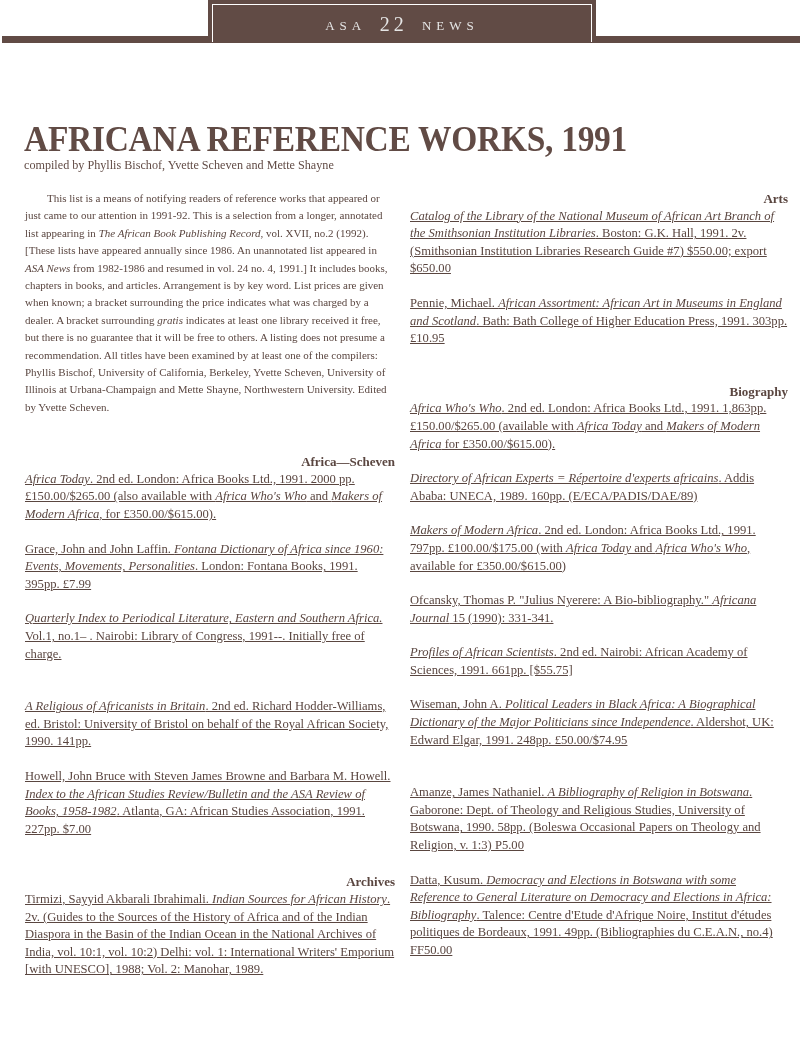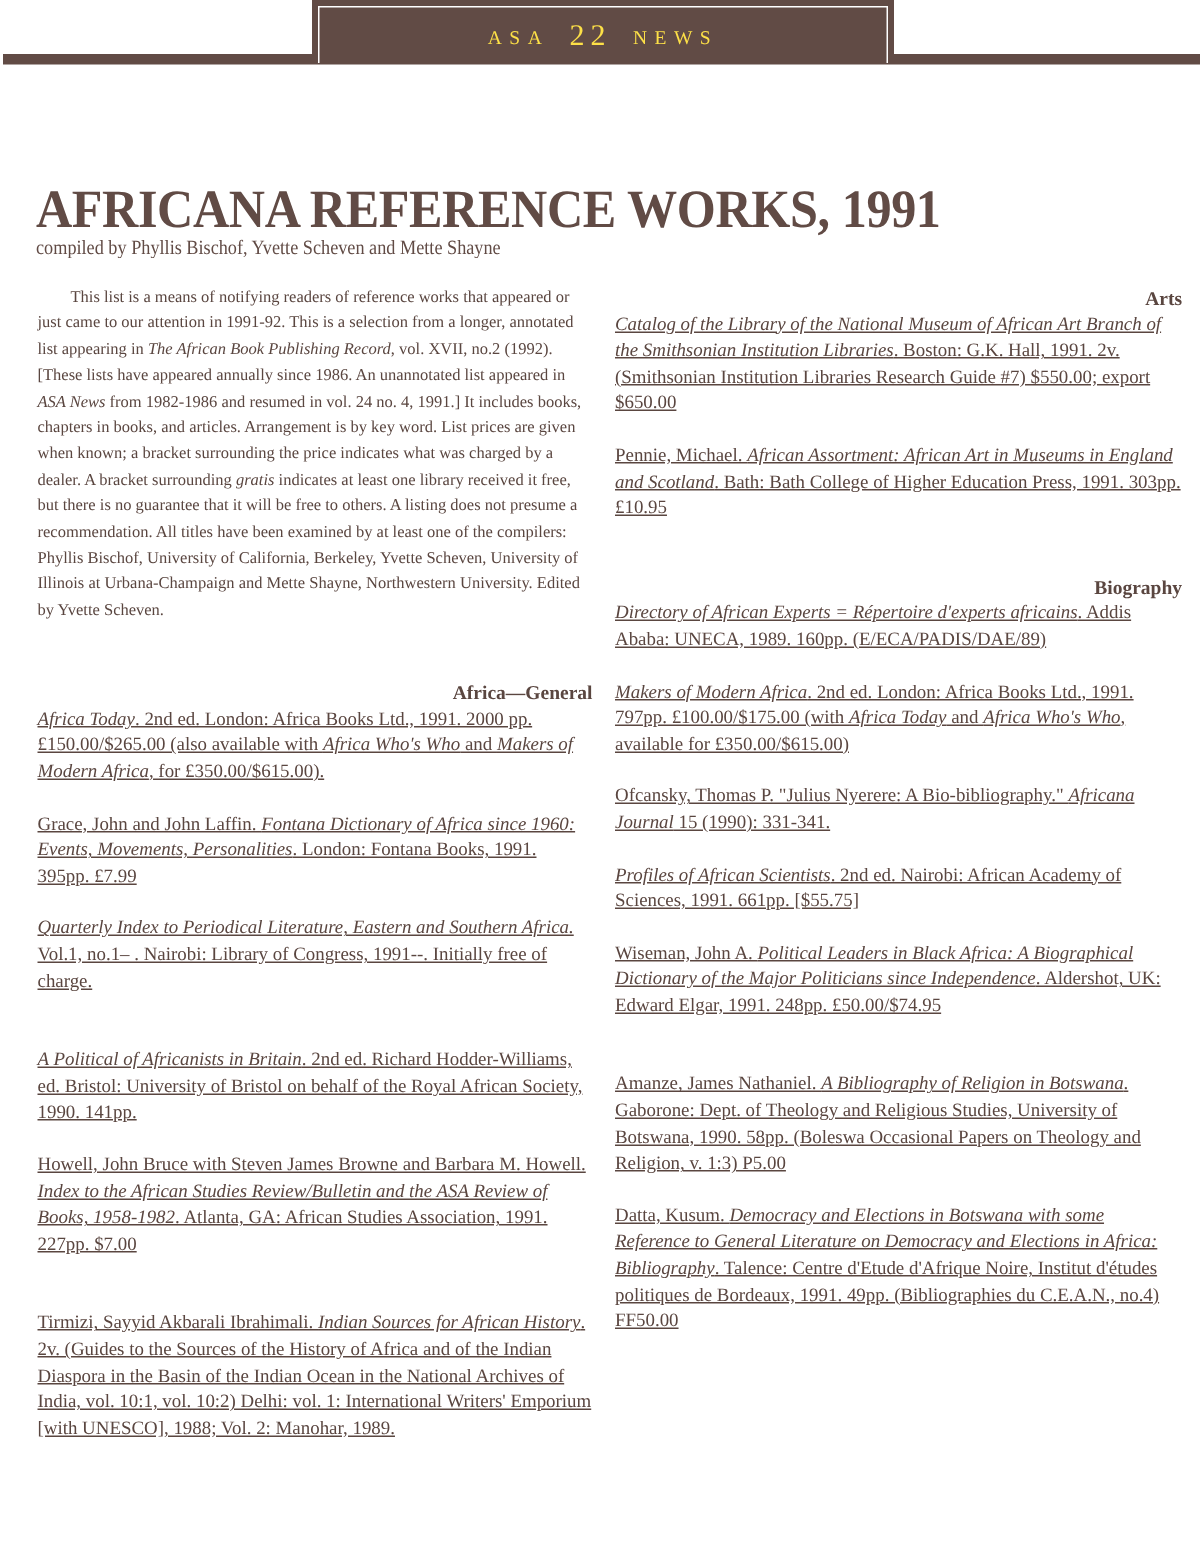--- a/index.html
+++ b/index.html
@@ -3,21 +3,21 @@
 <meta charset="utf-8">
 <style>
   html, body { margin: 0; padding: 0; background: #ffffff; }
   body { width: 800px; height: 1040px; position: relative; overflow: hidden;
          font-family: "Liberation Serif", "DejaVu Serif", serif; color: #5a4640; }
   .rule { position: absolute; left: 2px; right: 0; top: 36px; height: 7px; background: #614b45; }
   .masthead { position: absolute; left: 208px; top: 0; width: 388px; height: 40px; background: #614b45; }
   .masthead-inner { position: absolute; left: 4px; top: 4px; right: 4px; bottom: -2px;
                     border: 1.5px solid #ffffff; border-bottom: none; }
   .masthead-text { position: absolute; left: 0; right: 0; top: 12px; text-align: center;
-                   color: #fde047; font-size: 13px; letter-spacing: 5px; }
+                   color: #e5e5e5; font-size: 13px; letter-spacing: 5px; }
   .masthead-text .num { font-size: 20px; letter-spacing: 4px; margin: 0 6px; position: relative; top: 1px; }
   .title { position: absolute; left: 24px; top: 118px; font-size: 36px; font-weight: bold;
            color: #614b45; letter-spacing: -0.3px; transform: scaleX(0.93); transform-origin: left; white-space: nowrap; }
   .byline { position: absolute; left: 24px; top: 157px; font-size: 13.5px; color: #614b45;
             transform: scaleX(0.9); transform-origin: left; white-space: nowrap; }
   .col { position: absolute; top: 190px; font-size: 12.6px; line-height: 17.6px; }
   .col-left { left: 25px; width: 370px; }
   .col-right { left: 410px; width: 378px; }
   .intro { font-size: 11px; line-height: 17.4px; text-indent: 22px; margin: 0; }
   .sec-head { text-align: right; font-weight: bold; font-size: 13px; margin: 0; }
@@ -38,39 +38,41 @@
   </div>
 </div>
 
 <div class="title">AFRICANA REFERENCE WORKS, 1991</div>
 <div class="byline">compiled by Phyllis Bischof, Yvette Scheven and Mette Shayne</div>
 
 <div class="col col-left">
   <p class="intro">This list is a means of notifying readers of reference works that appeared or just came to our attention in 1991-92. This is a selection from a longer, annotated list appearing in <i>The African Book Publishing Record</i>, vol. XVII, no.2 (1992). [These lists have appeared annually since 1986.  An unannotated list appeared in <i>ASA News</i> from 1982-1986 and resumed in vol. 24 no. 4, 1991.] It includes books, chapters in books, and articles. Arrangement is by key word. List prices are given when known; a bracket surrounding the price indicates what was charged by a dealer. A bracket surrounding <i>gratis</i> indicates at least one library received it free, but there is no guarantee that it will be free to others. A listing does not presume a recommendation. All titles have been examined by at least one of the compilers: Phyllis Bischof, University of California, Berkeley, Yvette Scheven, University of Illinois at Urbana-Champaign and Mette Shayne, Northwestern University. Edited by Yvette Scheven.</p>
   <div class="gap-intro"></div>
   <div>
-      <p class="sec-head">Africa—General</p>
+      <p class="sec-head">Africa—Scheven</p>
       <p class="entry"><i>Africa Today</i>.  2nd ed.  London: Africa Books Ltd., 1991.  2000 pp. £150.00/$265.00 (also available with <i>Africa Who's Who</i> and <i>Makers of Modern Africa</i>, for £350.00/$615.00).</p>
       <p class="entry">Grace, John and John Laffin.  <i>Fontana Dictionary of Africa since 1960:  Events, Movements, Personalities</i>.  London: Fontana Books, 1991.  395pp.  £7.99</p>
       <p class="entry"><i>Quarterly Index to Periodical Literature, Eastern and Southern Africa.</i> Vol.1, no.1– .   Nairobi: Library of Congress, 1991--.  Initially free of charge.</p>
       <div style="height: 18px;"></div>
-      <p class="entry"><i>A Political of Africanists in Britain</i>.  2nd ed.  Richard Hodder-Williams, ed.  Bristol: University of Bristol on behalf of the Royal African Society, 1990.  141pp.</p>
+      <p class="entry"><i>A Religious of Africanists in Britain</i>.  2nd ed.  Richard Hodder-Williams, ed.  Bristol: University of Bristol on behalf of the Royal African Society, 1990.  141pp.</p>
       <p class="entry">Howell, John Bruce with Steven James Browne and Barbara M. Howell.  <i>Index to the African Studies Review/Bulletin and the ASA Review of Books, 1958-1982</i>.  Atlanta, GA: African Studies Association, 1991.  227pp.  $7.00</p>
       <div style="height: 18px;"></div>
+      <p class="sec-head">Archives</p>
       <p class="entry">Tirmizi, Sayyid Akbarali Ibrahimali.  <i>Indian Sources for African History</i>.  2v. (Guides to the Sources of the History of Africa and of the Indian Diaspora in the Basin of the Indian Ocean in the National Archives of India, vol. 10:1, vol. 10:2)  Delhi: vol. 1: International Writers' Emporium [with UNESCO], 1988; Vol. 2: Manohar, 1989.</p>
     </div>
 </div>
 
 <div class="col col-right">
   <div>
       <p class="sec-head">Arts</p>
       <p class="entry"><i>Catalog of the Library of the National Museum of African Art Branch of the Smithsonian Institution Libraries</i>.  Boston: G.K. Hall, 1991.  2v. (Smithsonian Institution Libraries Research Guide #7) $550.00; export $650.00</p>
       <p class="entry">Pennie, Michael.  <i>African Assortment:  African Art in Museums in England and Scotland</i>.  Bath: Bath College of Higher Education Press, 1991.  303pp.  £10.95</p>
       <div style="height: 18px;"></div>
       <p class="sec-head">Biography</p>
+      <p class="entry"><i>Africa Who's Who</i>.  2nd ed.  London: Africa Books Ltd., 1991. 1,863pp.  £150.00/$265.00 (available with <i>Africa Today</i> and <i>Makers of Modern Africa</i> for £350.00/$615.00).</p>
       <p class="entry"><i>Directory of African Experts = Répertoire d'experts africains</i>. Addis Ababa: UNECA, 1989.  160pp.  (E/ECA/PADIS/DAE/89)</p>
       <p class="entry"><i>Makers of Modern Africa</i>.  2nd ed.  London: Africa Books Ltd., 1991.  797pp.  £100.00/$175.00 (with <i>Africa Today</i> and <i>Africa Who's Who</i>, available for £350.00/$615.00)</p>
       <p class="entry">Ofcansky, Thomas P.  "Julius Nyerere:  A Bio-bibliography."  <i>Africana Journal</i> 15 (1990): 331-341.</p>
       <p class="entry"><i>Profiles of African Scientists</i>.  2nd ed.  Nairobi: African Academy of Sciences, 1991.  661pp.  [$55.75]</p>
       <p class="entry">Wiseman, John A.  <i>Political Leaders in Black Africa:  A Biographical Dictionary of the Major Politicians since Independence</i>.  Aldershot, UK: Edward Elgar, 1991.  248pp.  £50.00/$74.95</p>
       <div style="height: 18px;"></div>
       <p class="entry">Amanze, James Nathaniel.  <i>A Bibliography of Religion in Botswana</i>. Gaborone: Dept. of Theology and Religious Studies, University of Botswana, 1990.  58pp.  (Boleswa Occasional Papers on Theology and Religion, v. 1:3)  P5.00</p>
       <p class="entry">Datta, Kusum.  <i>Democracy and Elections in Botswana with some Reference to General Literature on Democracy and Elections in Africa: Bibliography</i>.  Talence: Centre d'Etude d'Afrique Noire, Institut d'études politiques de Bordeaux, 1991.  49pp.  (Bibliographies du C.E.A.N., no.4)  FF50.00</p>
     </div>
 </div>

